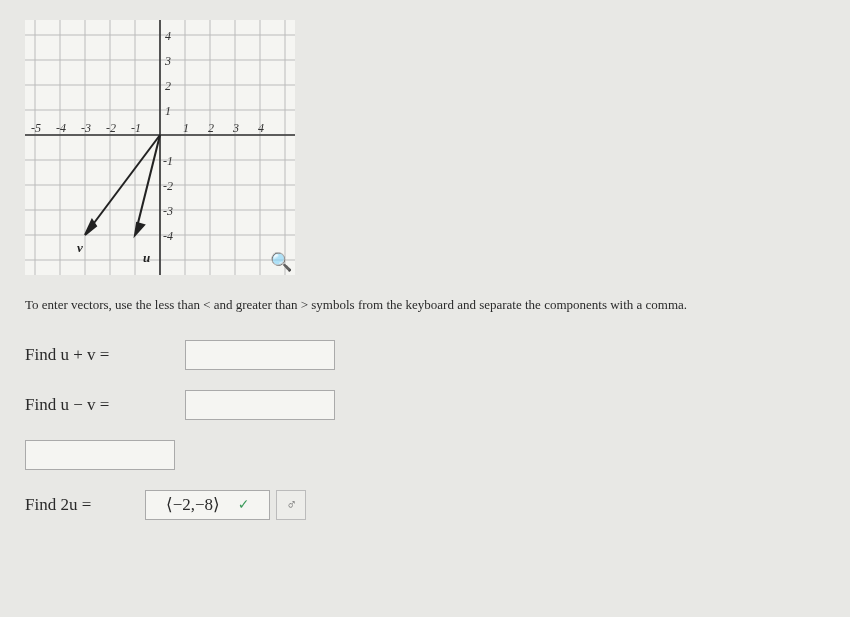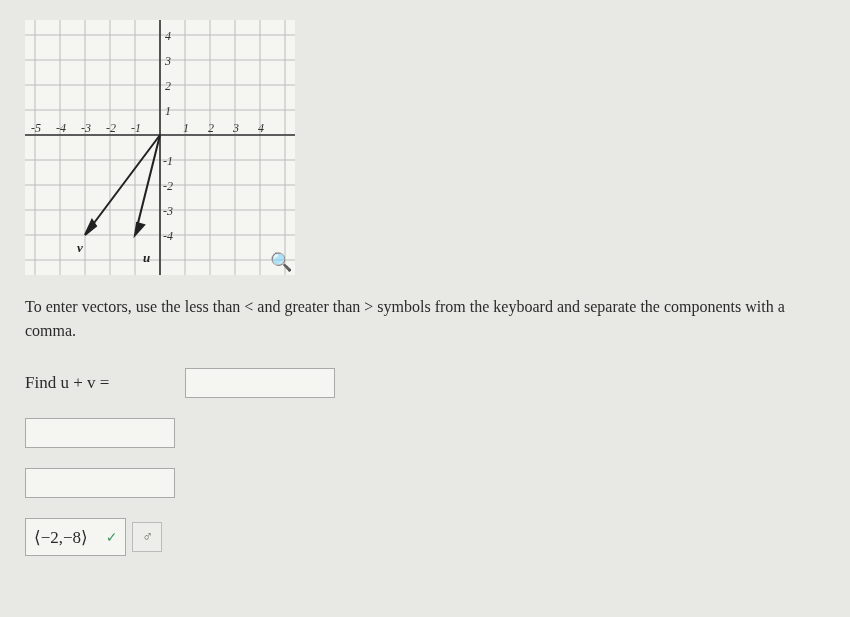--- a/index.html
+++ b/index.html
@@ -25,21 +25,21 @@
     left: 0;
   }
   .magnify {
     position: absolute;
     bottom: 2px;
     right: 2px;
     color: #888;
     font-size: 18px;
   }
   .instructions {
-    font-size: 16px;
+    font-size: 13px;
     line-height: 1.5;
     margin-bottom: 25px;
     max-width: 800px;
   }
   .question-row {
     display: flex;
     align-items: center;
     margin-bottom: 20px;
     font-size: 17px;
   }
@@ -59,22 +59,22 @@
     padding: 2px 8px;
     font-size: 16px;
     font-family: Georgia, serif;
     box-sizing: border-box;
   }
   .answer-filled {
     display: inline-flex;
     align-items: center;
     border: 1px solid #aaa;
     background: #f5f5f2;
-    height: 38px;
-    padding: 2px 8px;
+    height: 30px;
+    padding: 2px 20px;
     font-size: 17px;
     box-sizing: border-box;
     gap: 18px;
   }
   .check {
     color: #3a9a5a;
     font-size: 14px;
   }
   .link-box {
     display: inline-flex;
@@ -155,26 +155,32 @@
 <div class="instructions">To enter vectors, use the less than &lt; and greater than &gt; symbols from the keyboard and separate the components with a comma.</div>
 
 <div class="question-row">
   <span class="prompt">
     <span>Find </span><span class="bold">u + v</span><span> =</span>
   </span>
   <input class="answer-input" type="text" style="">
 </div>
 
 <div class="question-row">
+  <span class="prompt">
+    <span>Find </span><span class="bold">u − v</span><span> =</span>
+  </span>
   <input class="answer-input" type="text" style="">
 </div>
 
 <div class="question-row">
   <input class="answer-input" type="text" style="">
 </div>
 
 <div class="question-row">
+  <span class="prompt" style="width:120px">
+    <span>Find </span><span class="bold">2u</span><span> =</span>
+  </span>
   <span class="answer-filled">
     <span>⟨−2,−8⟩</span>
     <span class="check">✓</span>
   </span>
   <span class="link-box">♂</span>
 </div>
 
 </body></html>

